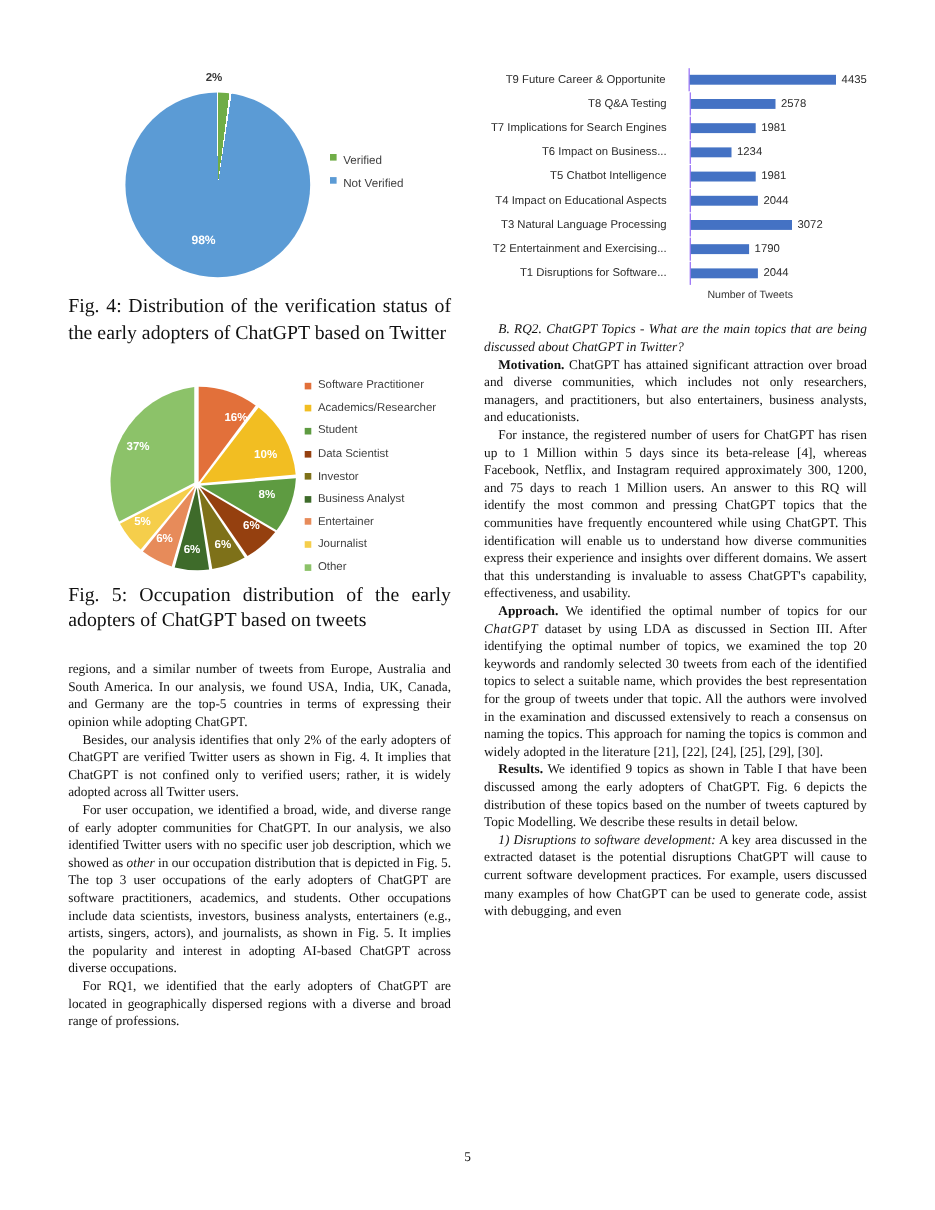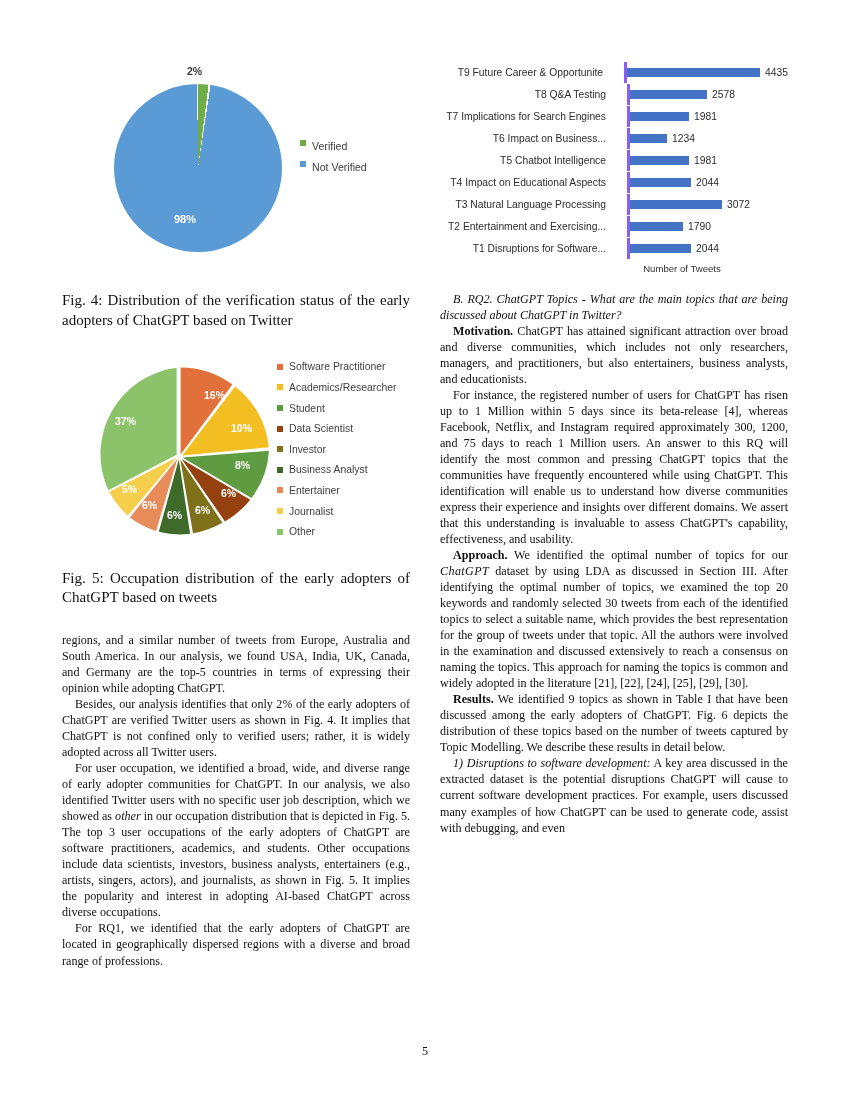--- a/index.html
+++ b/index.html
@@ -32,25 +32,25 @@
   }
   .col {
     width: 348px;
     position: relative;
   }
 
   
   .figure { width: 100%; }
   .fig-caption {
     font-family: "Liberation Serif", serif;
-    font-size: 15px;
+    font-size: 18px;
     line-height: 1.32;
     text-align: justify;
     text-align-last: left;
-    margin-top: 24px;
+    margin-top: 0;
   }
 
   
   .fig4-wrap {
     position: relative;
     height: 205px;
   }
   .pie4 {
     position: absolute;
     left: 52px;
@@ -147,21 +147,21 @@
     font-size: 10.3px;
     color: #2c2c2c;
     padding-right: 21px;
     white-space: nowrap;
     overflow: hidden;
   }
   .bar-track {
     flex: 1;
     display: flex;
     align-items: center;
-    border-left: 3px solid #8b5cf6;
+    border-left: 1px solid #8b5cf6;
     height: 100%;
   }
   .bar-fill {
     height: 8.5px;
     background: #4472C4;
   }
   .bar-value {
     font-size: 10.3px;
     color: #2c2c2c;
     margin-left: 5px;

